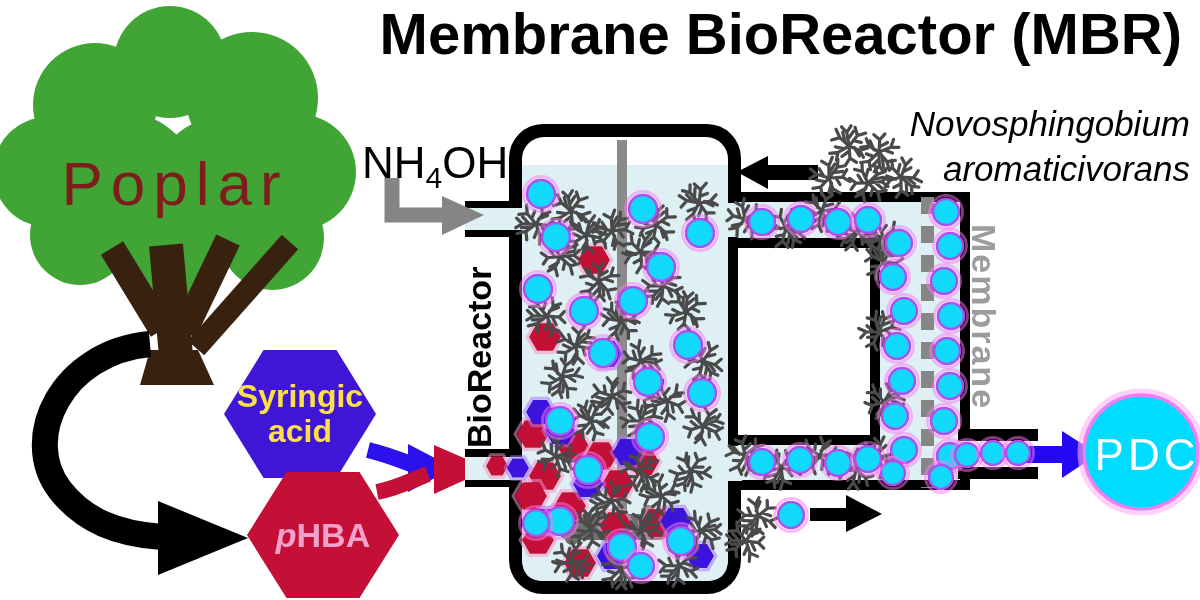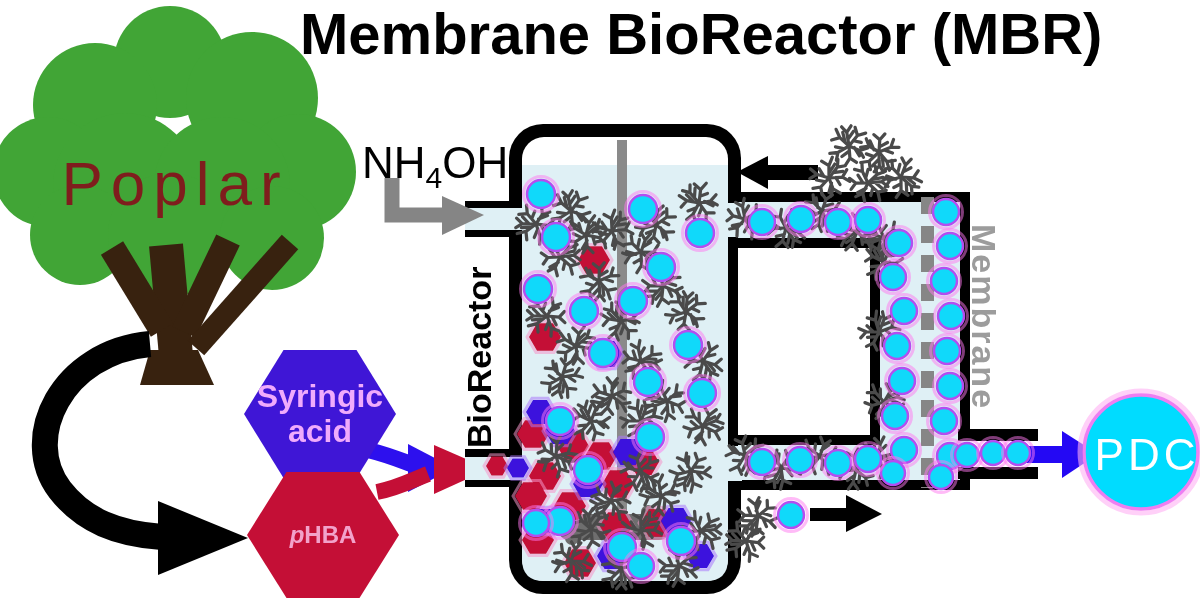--- a/index.html
+++ b/index.html
@@ -1,34 +1,34 @@
 <!DOCTYPE html>
 <html><head>
 <meta charset="utf-8">
 <style>
   html,body{margin:0;padding:0;background:#fff;}
   .stage{position:relative;width:1200px;height:600px;background:#ffffff;overflow:hidden;
          font-family:"Liberation Sans",sans-serif;}
   svg.gfx{position:absolute;left:0;top:0;}
   .label{position:absolute;color:#000;white-space:nowrap;}
-  .title{left:300px;top:0px;width:900px;text-align:left;font-size:58px;font-weight:bold;letter-spacing:0px;}
+  .title{left:282px;top:0px;width:900px;text-align:right;font-size:58px;font-weight:bold;letter-spacing:0px;}
   .poplar{left:30px;top:148px;width:290px;text-align:center;font-size:62px;color:#7f1d1d;letter-spacing:8px;}
   .nh4oh{left:362px;top:122px;font-size:44px;margin-top:16px;}
   .nh4oh sub{font-size:30px;}
   .bioreactor{left:460px;top:230px;height:218px;font-size:34px;font-weight:bold;
               writing-mode:vertical-rl;transform:rotate(180deg);}
   .membrane{left:964px;top:224px;height:195px;font-size:34px;font-weight:bold;letter-spacing:2px;
             color:#9c9c9c;writing-mode:vertical-rl;}
   .organism{left:858px;top:102px;width:332px;text-align:right;font-size:35px;font-style:italic;line-height:1.28;}
   .hex{position:absolute;clip-path:polygon(26% 0,74% 0,100% 50%,74% 100%,26% 100%,0 50%);
        display:flex;flex-direction:column;align-items:center;justify-content:center;text-align:center;
        font-weight:bold;}
-  .hex-syringic{left:244px;top:350px;width:152px;height:128px;background:#3f16d6;color:#f0abfc;
+  .hex-syringic{left:224px;top:350px;width:152px;height:128px;background:#3f16d6;color:#fde047;
                 font-size:32px;line-height:1.1;}
-  .hex-phba{left:247px;top:472px;width:152px;height:126px;background:#c40f36;color:#f2a2ca;font-size:24px;}
+  .hex-phba{left:247px;top:472px;width:152px;height:126px;background:#c40f36;color:#f2a2ca;font-size:34px;}
   .hex-phba .pfx{font-style:italic;}
   .pdc-label{left:1084px;top:430px;width:126px;text-align:center;font-size:44px;color:#fff;letter-spacing:4px;}
 </style>
 </head>
 <body>
 
 <div class="stage">
 
   <svg class="gfx" width="1200" height="600" viewBox="0 0 1200 600">
     <defs>
@@ -352,20 +352,24 @@
         <circle cx="791" cy="515" r="16.5" fill="none" stroke="rgba(255,120,240,0.5)" stroke-width="3"></circle>
         <circle cx="791" cy="515" r="13" fill="#10d9fa" stroke="#b44df0" stroke-width="2.5"></circle>
       </g>
   </svg>
 
   <div class="label title">Membrane BioReactor (MBR)</div>
   <div class="label poplar">Poplar</div>
   <div class="label nh4oh"><span>NH</span><sub>4</sub><span>OH</span></div>
   <div class="label bioreactor">BioReactor</div>
   <div class="label membrane">Membrane</div>
+  <div class="label organism">
+    <div>Novosphingobium</div>
+    <div>aromaticivorans</div>
+  </div>
   <div class="hex hex-syringic">
     <div>Syringic</div>
     <div>acid</div>
   </div>
   <div class="hex hex-phba">
     <div><span class="pfx">p</span><span>HBA</span></div>
   </div>
   <div class="label pdc-label">PDC</div>
 </div>
 

